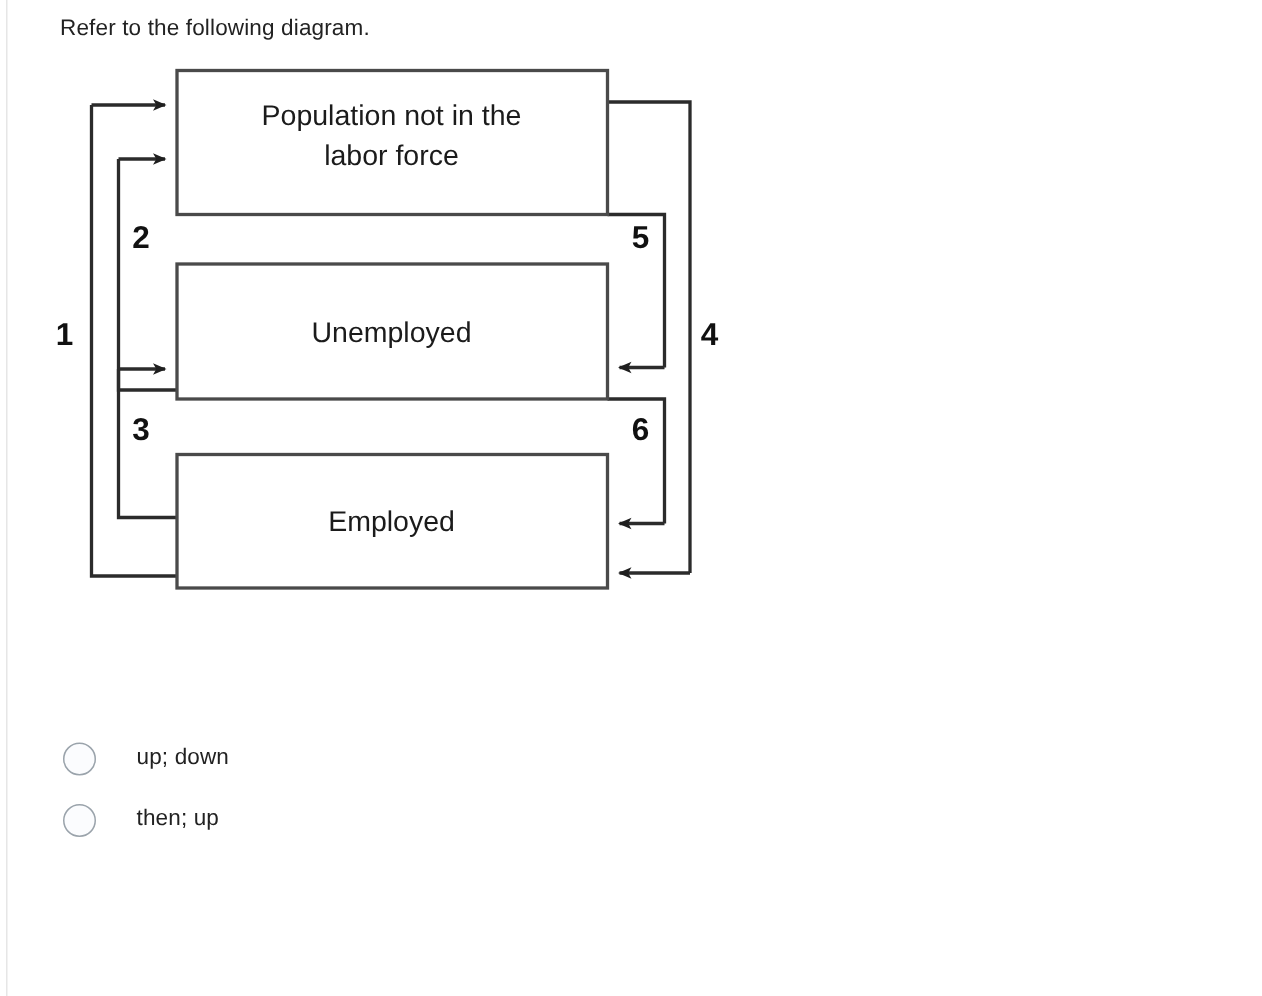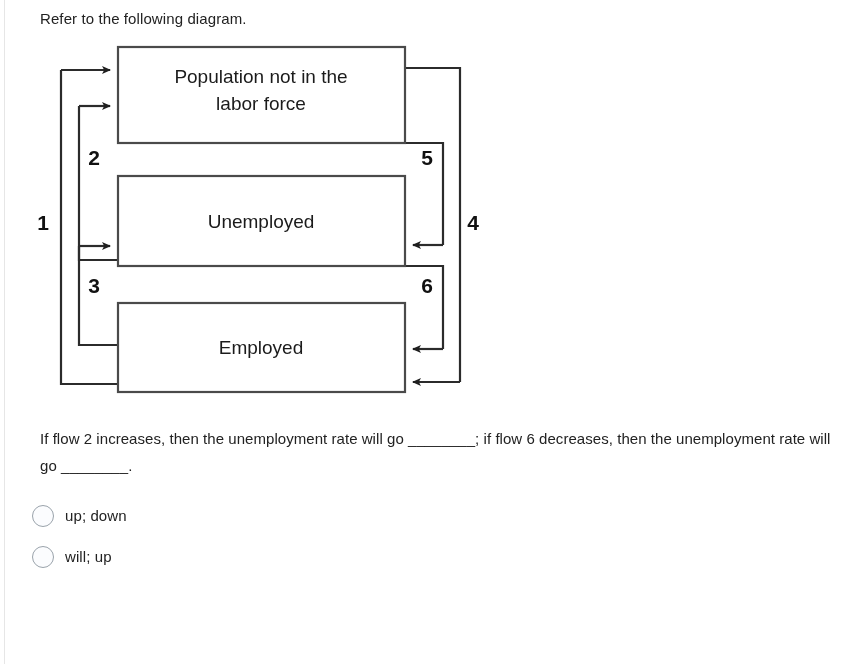--- a/index.html
+++ b/index.html
@@ -47,24 +47,24 @@
     letter-spacing: 0.05px;
   }
   #options {
     position: absolute;
     left: 0px; top: 495px;
     width: 841px;
   }
   .option-row {
     position: relative;
     display: flex;
-    align-items: center;
     height: 41px;
-    padding-left: 32px;
+    padding-left: 42px;
     background: transparent;
+    gap: 16px;
   }
   .option-row.selected {
     background: #e3eff9;
   }
   .radio {
     width: 22px;
     height: 22px;
     min-width: 22px;
     border-radius: 50%;
     border: 1.6px solid #9aa3ab;
@@ -173,30 +173,29 @@
     </g>
 
     <text class="flow-num" x="43" y="192">1</text>
     <text class="flow-num" x="94" y="127">2</text>
     <text class="flow-num" x="94" y="255">3</text>
     <text class="flow-num" x="473" y="192">4</text>
     <text class="flow-num" x="427" y="127">5</text>
     <text class="flow-num" x="427" y="255">6</text>
   </svg>
 
-  <div class="q-text">If flow 2 increases, then the unemployment rate will go ________; if flow 6 decreases, then the unemployment rate will go ________.</div>
 
   <div id="options">
     <div class="option-row">
       <span class="radio">
           <span class="dot"></span>
         </span>
       <span class="option-label">up; down</span>
     </div>
     <div class="option-row">
       <span class="radio">
           <span class="dot"></span>
         </span>
-      <span class="option-label">will; up</span>
+      <span class="option-label">then; up</span>
     </div>
   </div>
 
 </div>
 
 </body></html>

